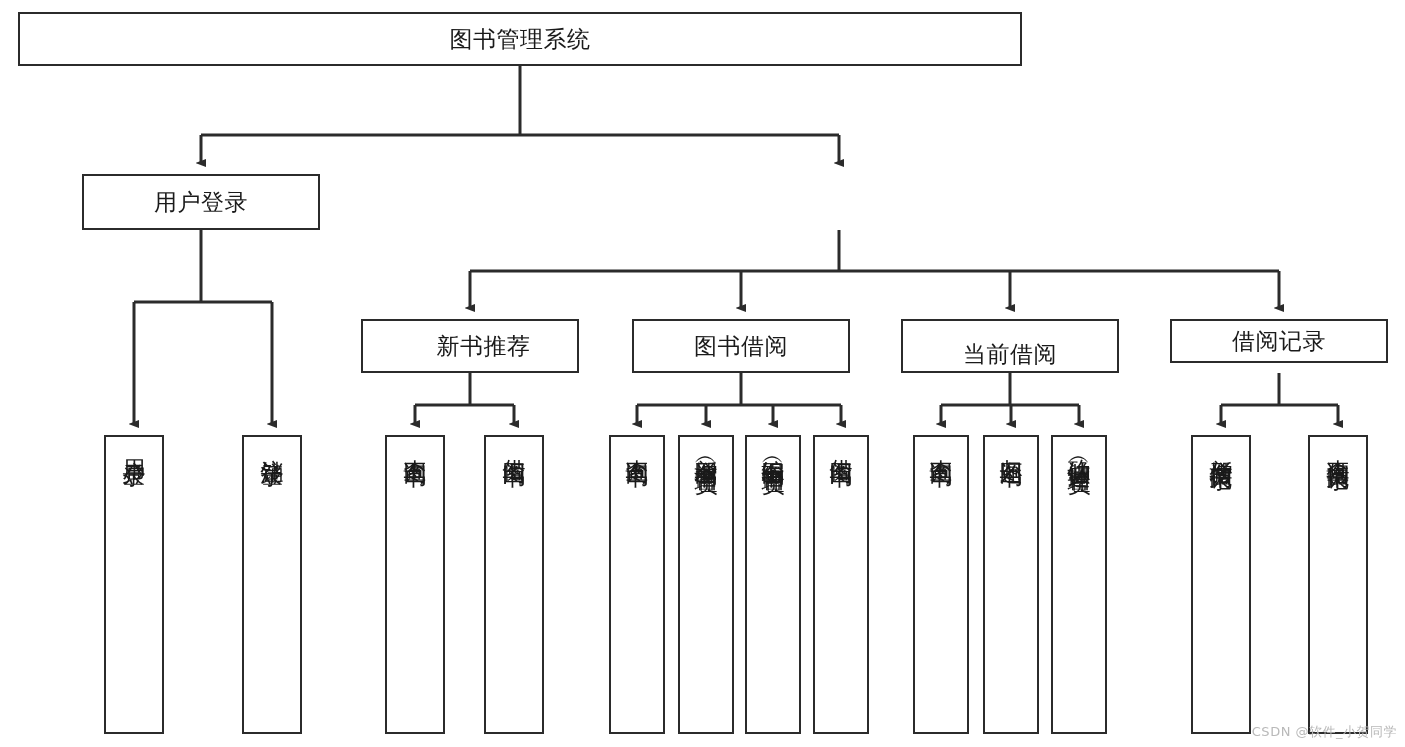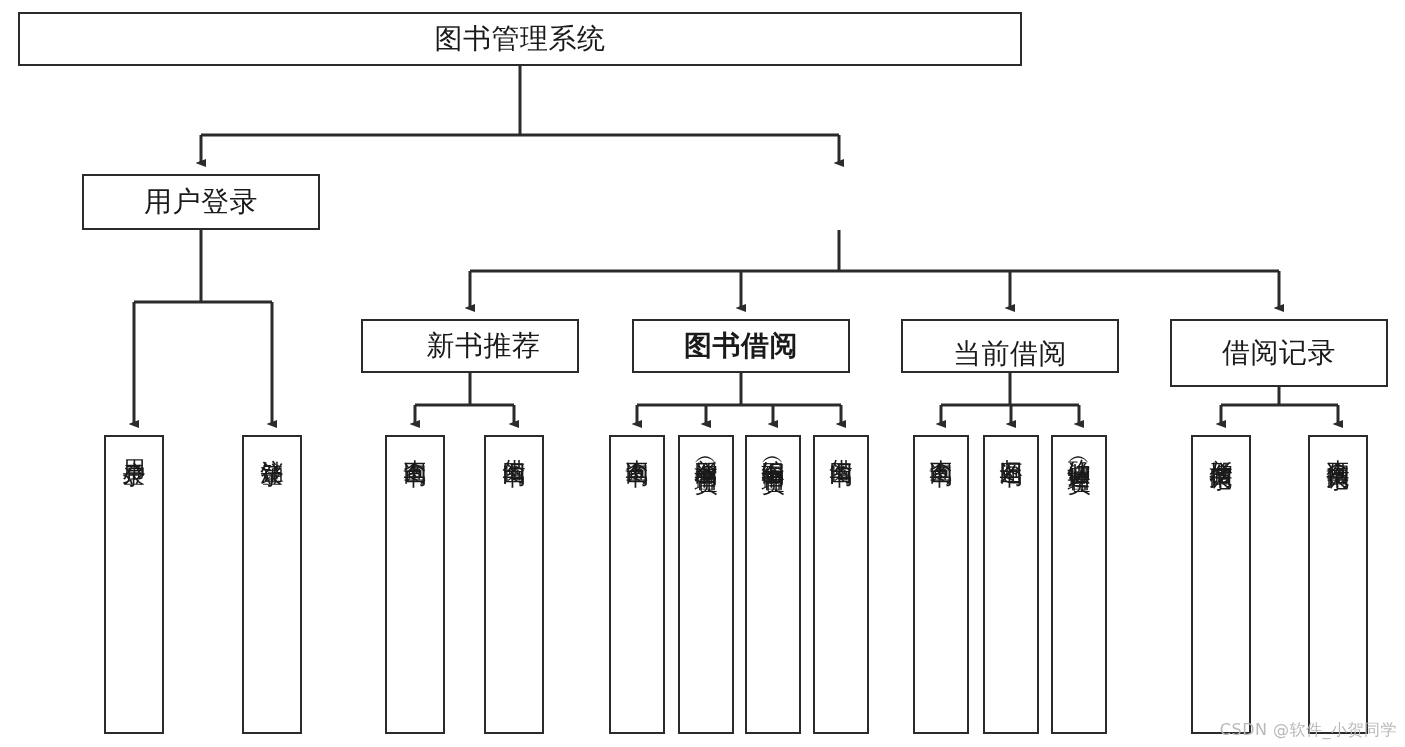--- a/index.html
+++ b/index.html
@@ -37,39 +37,39 @@
   }
   .node-label {
     color: #1a1a1a;
     line-height: 1.08;
     text-align: center;
     white-space: pre-wrap;
     user-select: none;
   }
   .horiz .node-label {
     writing-mode: horizontal-tb;
-    font-size: 28px;
+    font-size: 23px;
     letter-spacing: 0.5px;
   }
   .vert {
     align-items: flex-start;
     padding-top: 4px;
   }
   .vert .node-label {
     writing-mode: vertical-rl;
     text-orientation: upright;
     font-size: 23px;
     letter-spacing: 2px;
     line-height: 1.0;
   }
   #watermark {
     position: absolute;
     right: 8px;
     bottom: 6px;
-    font-size: 16px;
+    font-size: 13px;
     color: #b9b9b9;
     letter-spacing: 0.5px;
     user-select: none;
     pointer-events: none;
     white-space: nowrap;
   }
 </style>
 </head>
 <body>
 
@@ -130,26 +130,26 @@
   </div>
 
   <div class="node-box horiz" id="box-user-login" style="left: 82px; top: 174px; width: 238px; height: 56px; border-color: rgb(43, 43, 43); background: rgb(255, 255, 255);">
     <span class="node-label" style="color: rgb(26, 26, 26);">用户登录</span>
   </div>
 
   <div class="node-box horiz" id="box-new-book-rec" style="left: 361px; top: 319px; width: 218px; height: 54px; border-color: rgb(43, 43, 43); background: rgb(255, 255, 255);">
     <span class="node-label" style="color: rgb(26, 26, 26); margin-left: 27px;">新书推荐</span>
   </div>
   <div class="node-box horiz" id="box-book-borrow" style="left: 632px; top: 319px; width: 218px; height: 54px; border-color: rgb(43, 43, 43); background: rgb(255, 255, 255);">
-    <span class="node-label" style="color: rgb(26, 26, 26); font-weight: bold;">图书借阅</span>
+    <span class="node-label" style="color: rgb(26, 26, 26);">图书借阅</span>
   </div>
   <div class="node-box horiz" id="box-current-borrow" style="left: 901px; top: 319px; width: 218px; height: 54px; border-color: rgb(43, 43, 43); background: rgb(255, 255, 255);">
     <span class="node-label" style="color: rgb(26, 26, 26); margin-top: 16px;">当前借阅</span>
   </div>
-  <div class="node-box horiz" id="box-borrow-record" style="left: 1170px; top: 319px; width: 218px; height: 68px; border-color: rgb(43, 43, 43); background: rgb(255, 255, 255);">
+  <div class="node-box horiz" id="box-borrow-record" style="left: 1170px; top: 319px; width: 218px; height: 44px; border-color: rgb(43, 43, 43); background: rgb(255, 255, 255);">
     <span class="node-label" style="color: rgb(26, 26, 26);">借阅记录</span>
   </div>
 
   <div class="node-box vert" id="box-leaf-user-login" style="left: 104px; top: 435px; width: 60px; height: 299px; border-color: rgb(43, 43, 43); background: rgb(255, 255, 255);">
     <span class="node-label" style="color: rgb(26, 26, 26);">用户登录</span>
   </div>
   <div class="node-box vert" id="box-leaf-logout" style="left: 242px; top: 435px; width: 60px; height: 299px; border-color: rgb(43, 43, 43); background: rgb(255, 255, 255);">
     <span class="node-label" style="color: rgb(26, 26, 26);">注销登录</span>
   </div>
   <div class="node-box vert" id="box-leaf-rec-query" style="left: 385px; top: 435px; width: 60px; height: 299px; border-color: rgb(43, 43, 43); background: rgb(255, 255, 255);">

